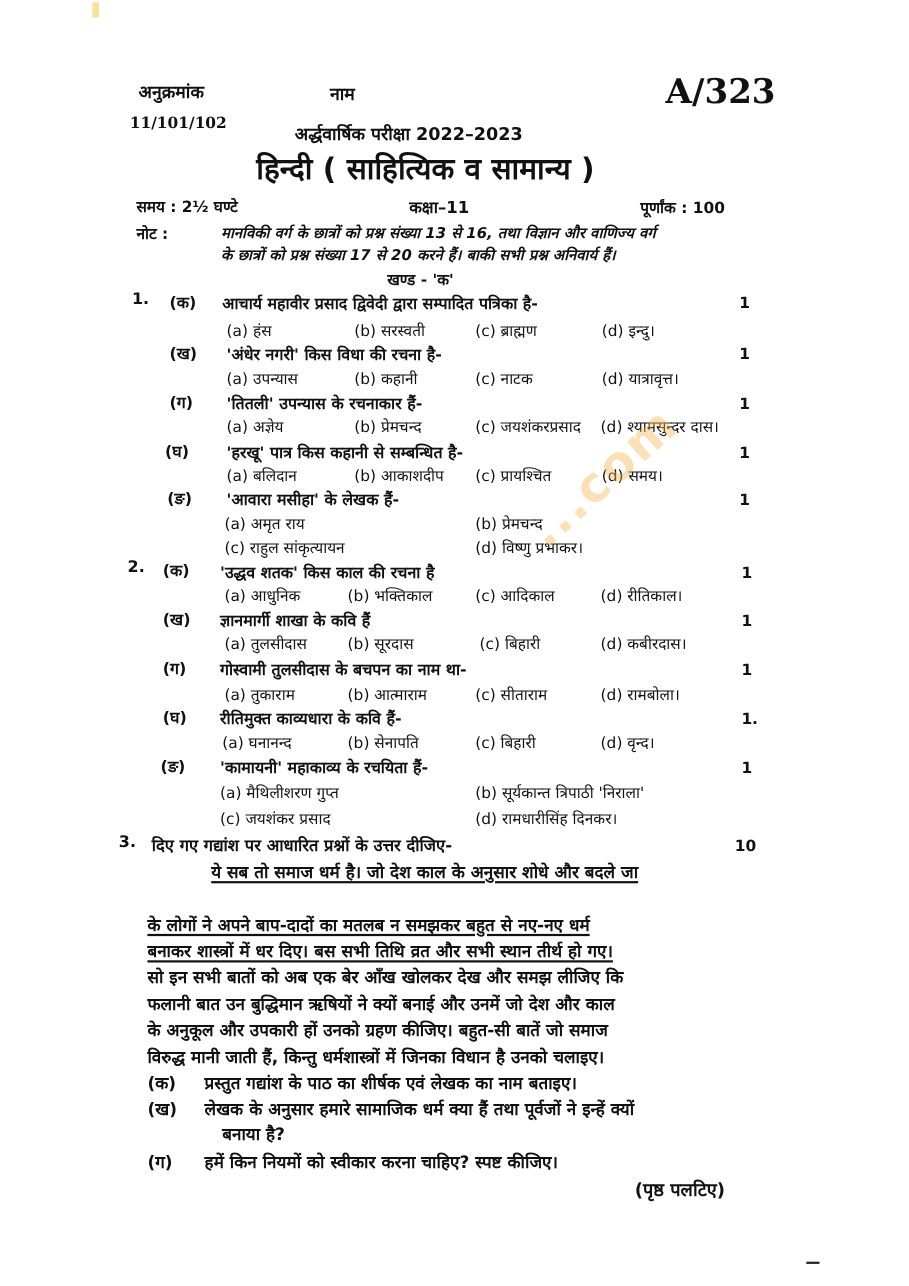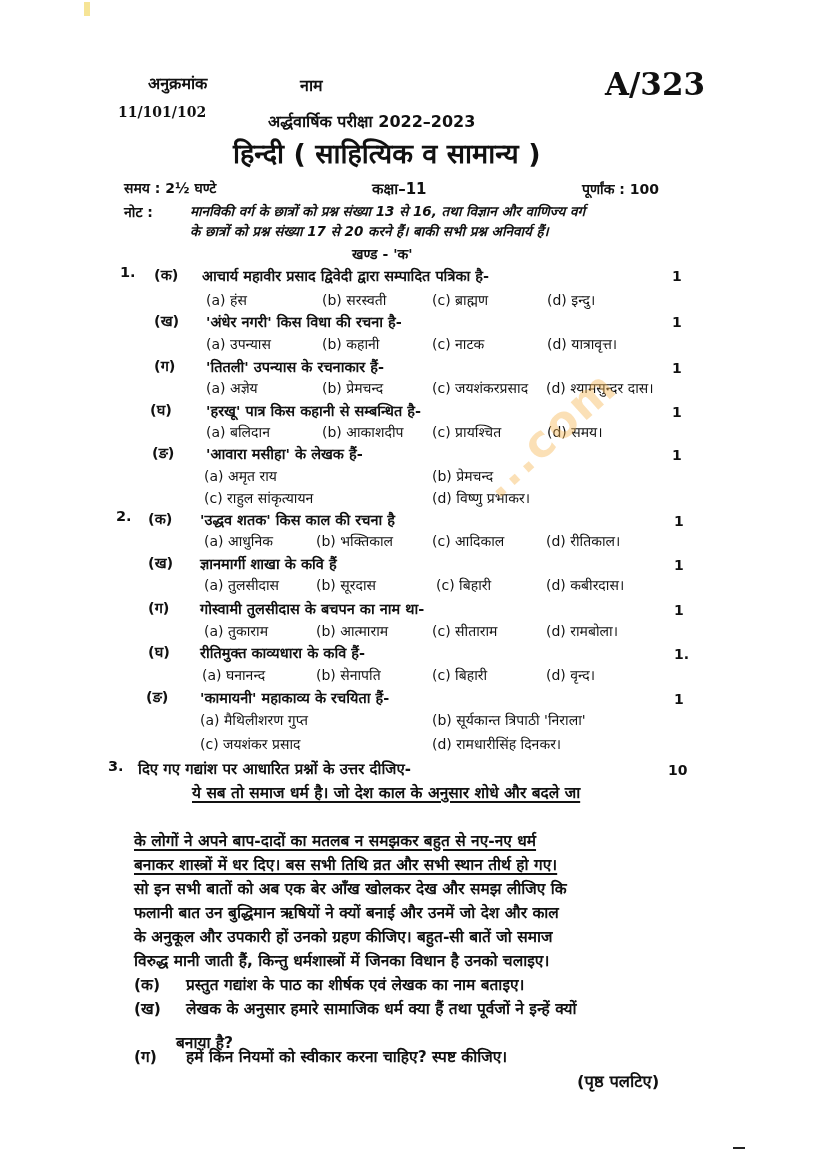--- a/index.html
+++ b/index.html
@@ -8,41 +8,41 @@
       font-family: "DejaVu Sans", sans-serif; color: #111;
     }
     .page { position: absolute; left: 0; top: 0; width: 826px; height: 1169px; }
     .abs { position: absolute; white-space: nowrap; }
     .hdr-small { font-size: 16px; font-weight: bold; }
     .paper-code { font-size: 31px; font-weight: bold; font-family: "DejaVu Serif", serif; }
     .code-line { font-size: 14px; font-weight: bold; font-family: "DejaVu Serif", serif; }
     .exam-title { font-size: 16px; font-weight: bold; }
     .subject { font-size: 27px; font-weight: bold; }
     .meta { font-size: 14px; font-weight: bold; }
-    .note { font-size: 13.5px; font-style: italic; font-weight: bold; }
+    .note { font-size: 13.5px; font-style: italic; font-weight: bold; margin-left: 11px; }
     .q { font-size: 14.5px; font-weight: bold; }
     .opt { font-size: 14px; }
     .marks { font-size: 14px; font-weight: bold; }
     .para { font-size: 15.5px; font-weight: bold; }
     .underline { text-decoration: underline; text-decoration-thickness: 1.5px; text-underline-offset: 3px; }
     .watermark {
       position: absolute; left: 470px; top: 470px; font-size: 44px; font-weight: bold;
       color: rgba(245, 180, 80, 0.42); transform: rotate(-42deg); transform-origin: left top;
       letter-spacing: 2px; pointer-events: none;
     }
     .mark-yellow { position: absolute; left: 84px; top: 2px; width: 6px; height: 14px; background: rgba(240,210,80,0.6); }
     .mark-dash { position: absolute; left: 733px; top: 1147px; width: 12px; height: 2px; background: #222; }
   </style>
 </head>
 <body>
 
 <div class="page">
   <div class="mark-yellow"></div>
 
-  <div class="abs hdr-small" style="left:126px;top:72px;margin-left:22px;">अनुक्रमांक</div>
+  <div class="abs hdr-small" style="left:126px;top:72px;">अनुक्रमांक</div>
   <div class="abs hdr-small" style="left:300px;top:74px;">नाम</div>
   <div class="abs paper-code" style="left:605px;top:66px;">A/323</div>
 
   <div class="abs code-line" style="left:118px;top:104px;">11/101/102</div>
   <div class="abs exam-title" style="left:268px;top:110px;text-align:right;">अर्द्धवार्षिक परीक्षा 2022–2023</div>
 
   <div class="abs subject" style="left:233px;top:134px;">हिन्दी ( साहित्यिक व सामान्य )</div>
 
   <div class="abs meta" style="left:124px;top:178px;">समय : 2½ घण्टे</div>
   <div class="abs meta" style="left:372px;top:178px;font-size:15px;">कक्षा–11</div>
@@ -148,21 +148,21 @@
   <div class="abs para" style="left:134px;top:877px;">सो इन सभी बातों को अब एक बेर आँख खोलकर देख और समझ लीजिए कि</div>
   <div class="abs para" style="left:134px;top:901px;">फलानी बात उन बुद्धिमान ऋषियों ने क्यों बनाई और उनमें जो देश और काल</div>
   <div class="abs para" style="left:134px;top:925px;">के अनुकूल और उपकारी हों उनको ग्रहण कीजिए। बहुत-सी बातें जो समाज</div>
   <div class="abs para" style="left:134px;top:949px;">विरुद्ध मानी जाती हैं, किन्तु धर्मशास्त्रों में जिनका विधान है उनको चलाइए।</div>
 
   <div class="abs para" style="left:134px;top:973px;">(क)</div>
   <div class="abs para" style="left:186px;top:973px;">प्रस्तुत गद्यांश के पाठ का शीर्षक एवं लेखक का नाम बताइए।</div>
 
   <div class="abs para" style="left:134px;top:997px;">(ख)</div>
   <div class="abs para" style="left:186px;top:997px;">लेखक के अनुसार हमारे सामाजिक धर्म क्या हैं तथा पूर्वजों ने इन्हें क्यों</div>
-  <div class="abs para" style="left:176px;top:1019px;margin-top:12px;">बनाया है?</div>
+  <div class="abs para" style="left:202px;top:1019px;">बनाया है?</div>
 
   <div class="abs para" style="left:134px;top:1045px;">(ग)</div>
   <div class="abs para" style="left:186px;top:1045px;">हमें किन नियमों को स्वीकार करना चाहिए? स्पष्ट कीजिए।</div>
 
   <div class="abs para" style="left:577px;top:1069px;font-size:16.5px;">(पृष्ठ पलटिए)</div>
 
   <div class="watermark">...com</div>
   <div class="mark-dash"></div>
 </div>
 

